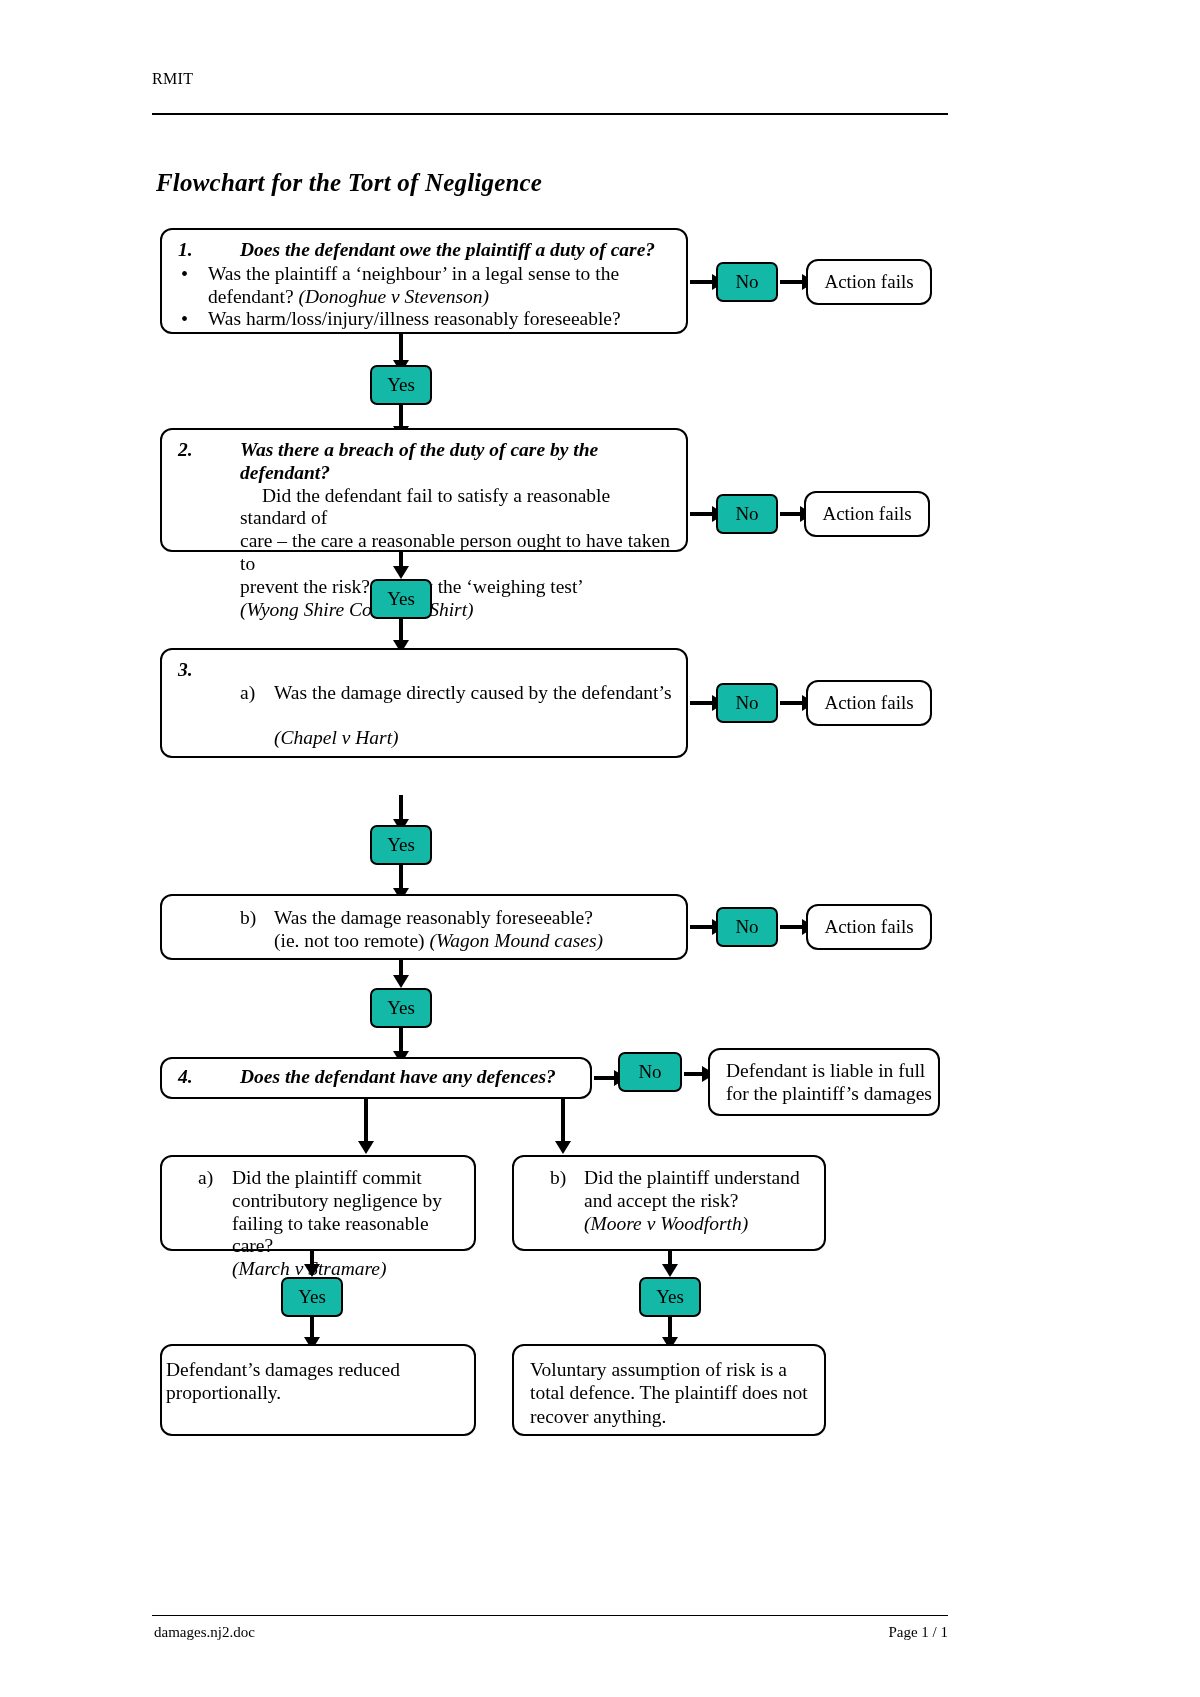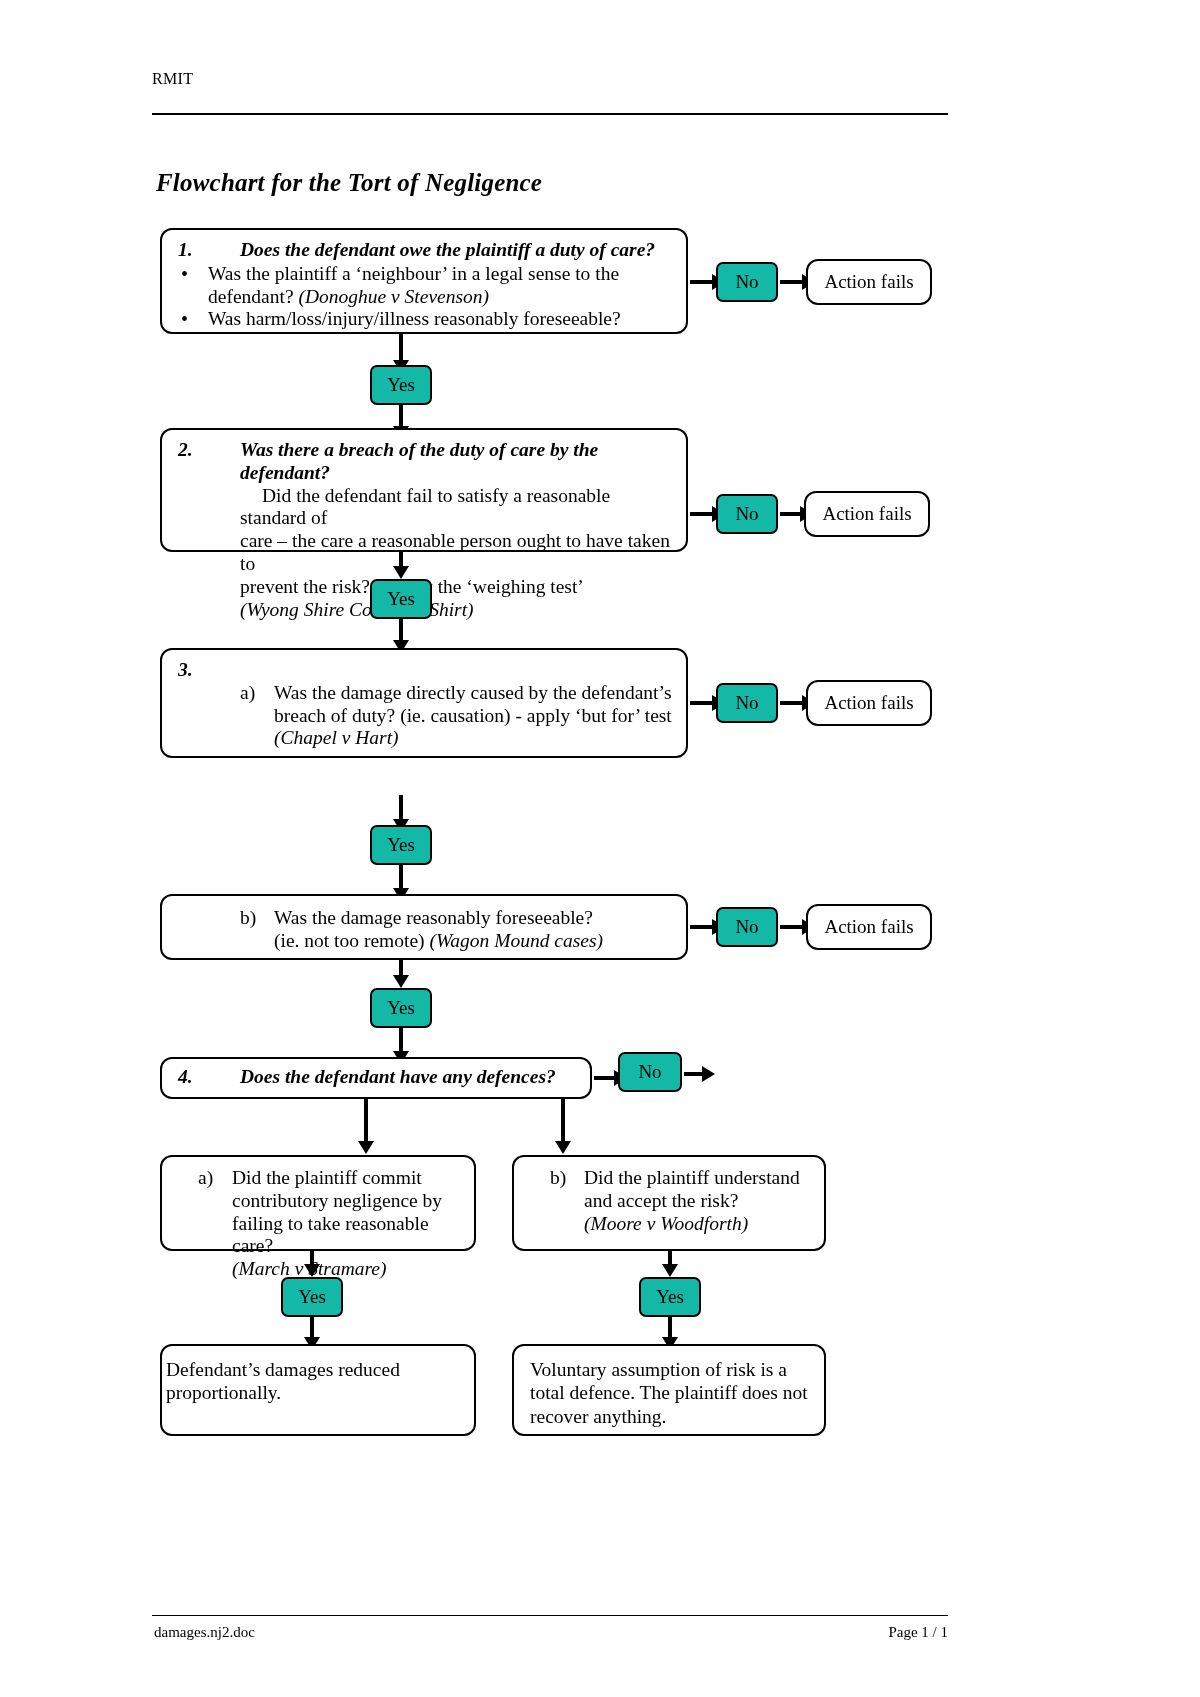--- a/index.html
+++ b/index.html
@@ -240,21 +240,21 @@
 
   <div class="rbox" style="left:160px; top:636px; width:528px; height:110px;">
     <div class="boxinner">
       <div class="qhead">
         <span class="qnum">3.</span>
       </div>
       <div style="display:flex; padding-left:62px;">
         <span class="marker">a)</span>
         <span style="flex:1;">
           <span>Was the damage directly caused by the defendant’s</span><br>
-          <span>breach of duty? (ie. causation) - apply ‘but for’ test</span><br>
+          <br>
           <span class="it">(Chapel v Hart)</span>
         </span>
       </div>
     </div>
   </div>
 
   <div class="harrow" style="left:690px; top:689px; width:24px;"></div>
   <div class="sqbox" style="left:716px; top:671px; width:62px; height:40px;">
     <span>No</span>
   </div>
@@ -303,20 +303,26 @@
         <span class="qtext">Does the defendant have any defences?</span>
       </div>
     </div>
   </div>
 
   <div class="harrow" style="left:594px; top:1064px; width:22px;"></div>
   <div class="sqbox" style="left:618px; top:1040px; width:64px; height:40px;">
     <span>No</span>
   </div>
   <div class="harrow" style="left:684px; top:1060px; width:20px;"></div>
+  <div class="rbox" style="left:708px; top:1036px; width:232px; height:68px;">
+    <div style="padding:9px 0 0 16px; font-size:19.5px; line-height:1.2;">
+      <div>Defendant is liable in full</div>
+      <div>for the plaintiff’s damages</div>
+    </div>
+  </div>
 
   <div class="varrow" style="left:364px; top:1087px; height:44px;"></div>
   <div class="varrow" style="left:561px; top:1087px; height:44px;"></div>
 
   <div class="rbox" style="left:160px; top:1143px; width:316px; height:96px;">
     <div class="boxinner" style="padding-top:10px;">
       <div style="display:flex; padding-left:20px;">
         <span class="marker">a)</span>
         <span style="flex:1;">
           <span>Did the plaintiff commit</span><br>

